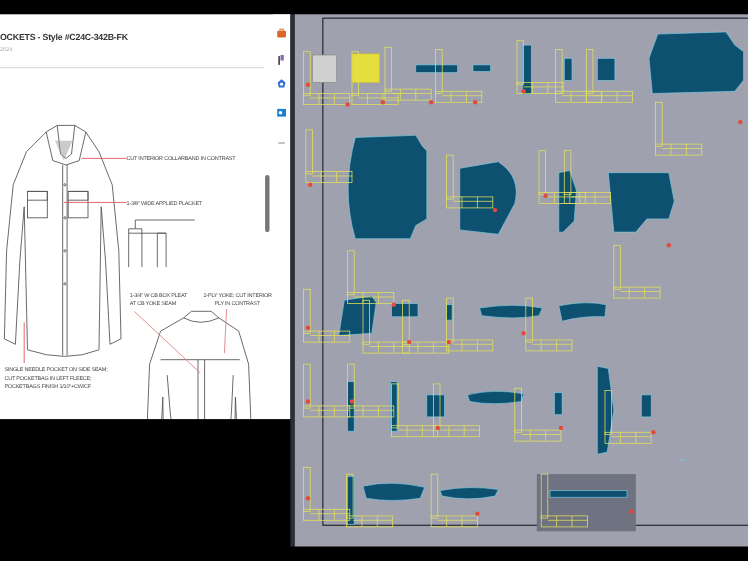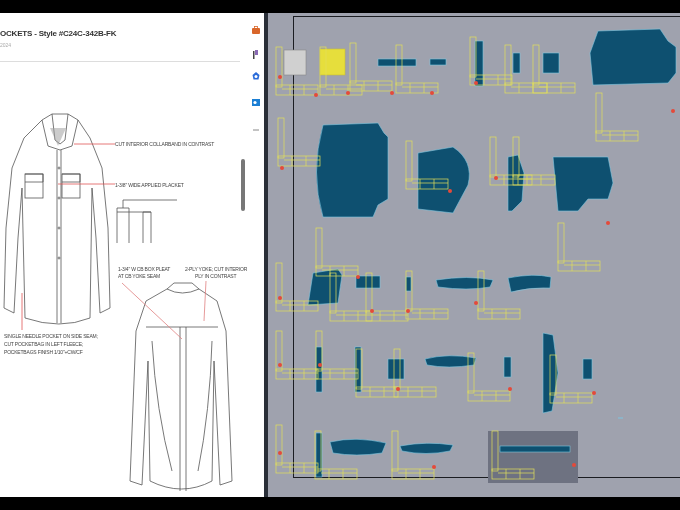--- a/index.html
+++ b/index.html
@@ -1,19 +1,19 @@
 <!DOCTYPE html>
 <html><head>
 <meta charset="utf-8">
 <style>
   html,body{margin:0;padding:0;}
   body{width:680px;height:510px;background:#000;position:relative;overflow:hidden;font-family:"Liberation Sans",sans-serif;}
   .topbar{position:absolute;left:0;top:0;width:680px;height:13px;background:#000;}
   .bottombar{position:absolute;left:0;top:497px;width:680px;height:13px;background:#000;}
-  .left-pane{position:absolute;left:0;top:13px;width:264px;height:484px;background:#fff;overflow:hidden;}
+  .left-pane{position:absolute;left:0;top:13px;width:264px;height:368px;background:#fff;overflow:hidden;}
   .title{position:absolute;left:0;top:16px;font-size:8px;font-weight:bold;color:#333;white-space:nowrap;letter-spacing:-0.2px;}
   .subtitle{position:absolute;left:0;top:29px;font-size:5px;color:#aaa;}
   .hr{position:absolute;left:0;top:48px;width:240px;height:1px;background:#ddd;}
   .side-icons{position:absolute;left:248px;top:0;width:16px;height:484px;background:#fff;}
   .side-icon{position:absolute;left:3px;width:10px;height:10px;}
   .scroll{position:absolute;left:241px;top:146px;width:4px;height:52px;background:#777;border-radius:2px;}
   .divider{position:absolute;left:264px;top:13px;width:4px;height:484px;background:#2a2f38;}
   .right-pane{position:absolute;left:268px;top:13px;width:412px;height:484px;background:#9fa2ae;}
   .cad-frame{position:absolute;left:25px;top:3px;width:389px;height:462px;border:1px solid #1b1d22;box-sizing:border-box;}
   .callout{position:absolute;font-size:5px;color:#444;line-height:6px;white-space:nowrap;letter-spacing:-0.2px;}

